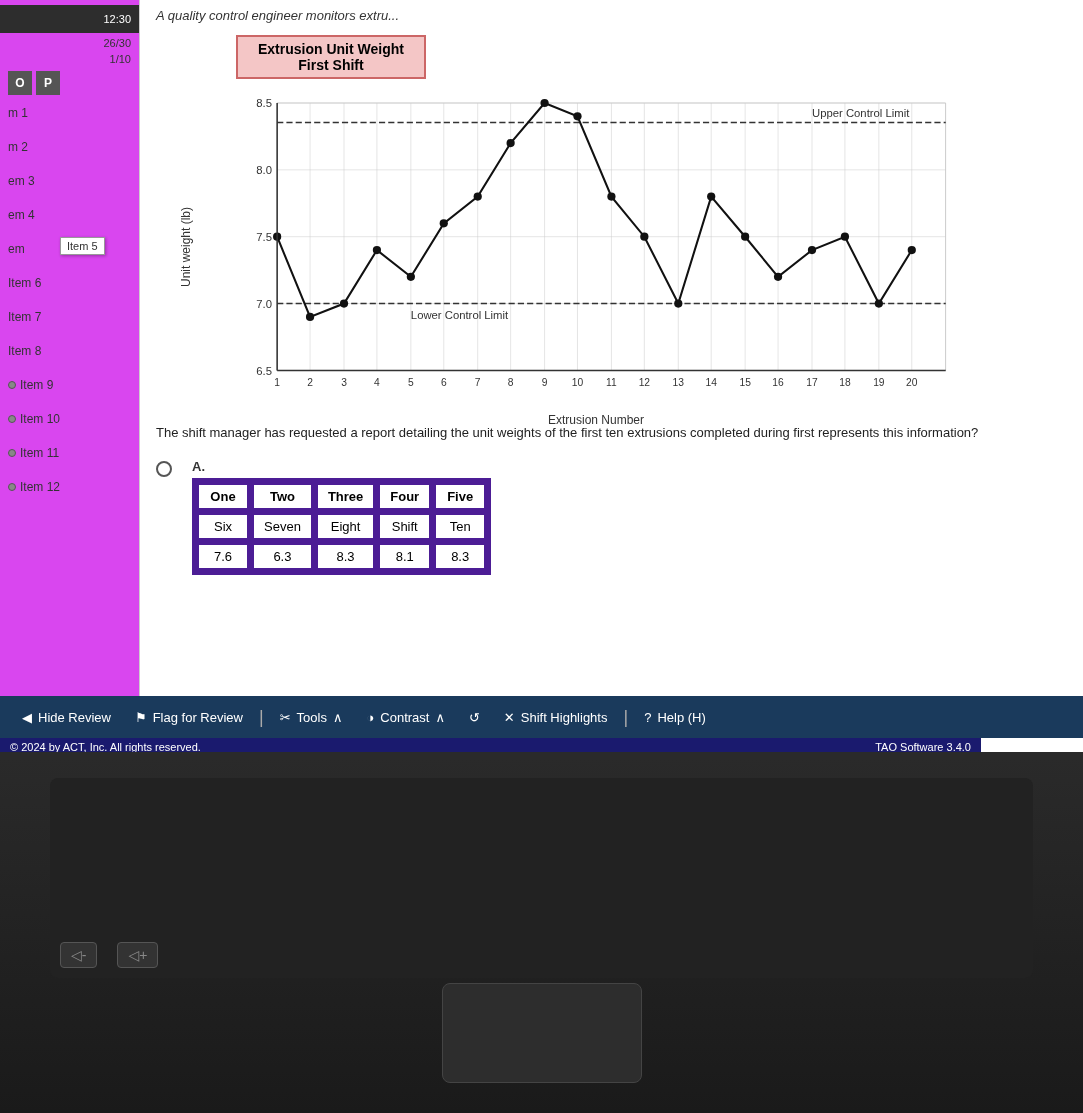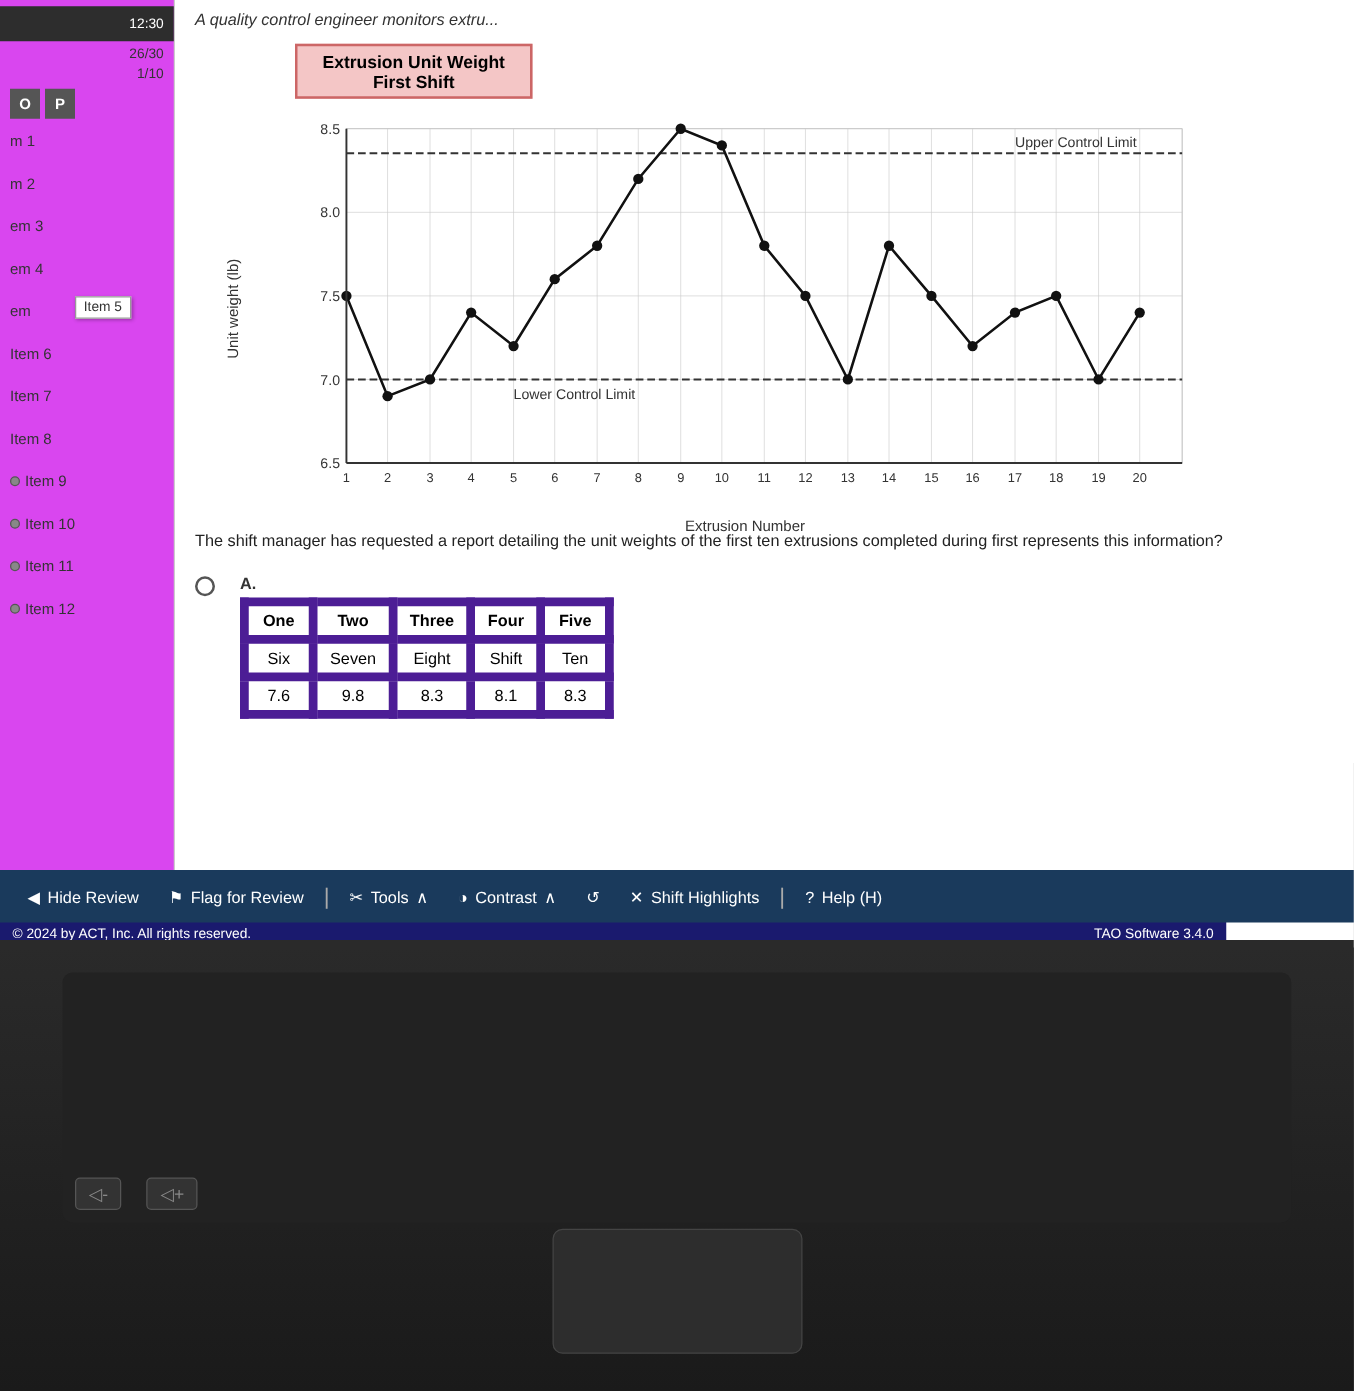--- a/index.html
+++ b/index.html
@@ -555,21 +555,21 @@
           <tbody>
             <tr>
               <td>Six</td>
               <td>Seven</td>
               <td>Eight</td>
               <td>Shift</td>
               <td>Ten</td>
             </tr>
             <tr>
               <td>7.6</td>
-              <td>9.8</td>
+              <td>6.3</td>
               <td>8.3</td>
               <td>8.1</td>
               <td>8.3</td>
             </tr>
           </tbody>
         </table>
       </div>
     </div>
   </div>
 </div>

